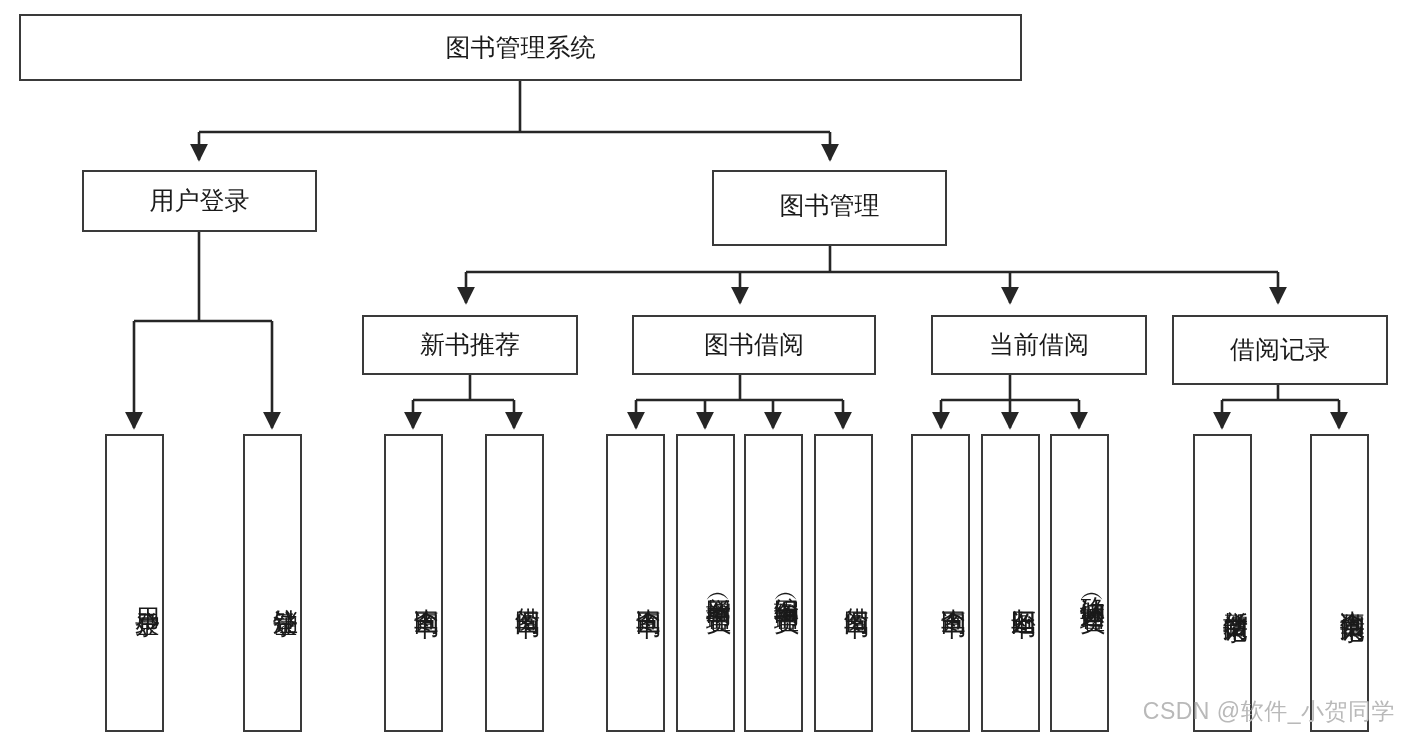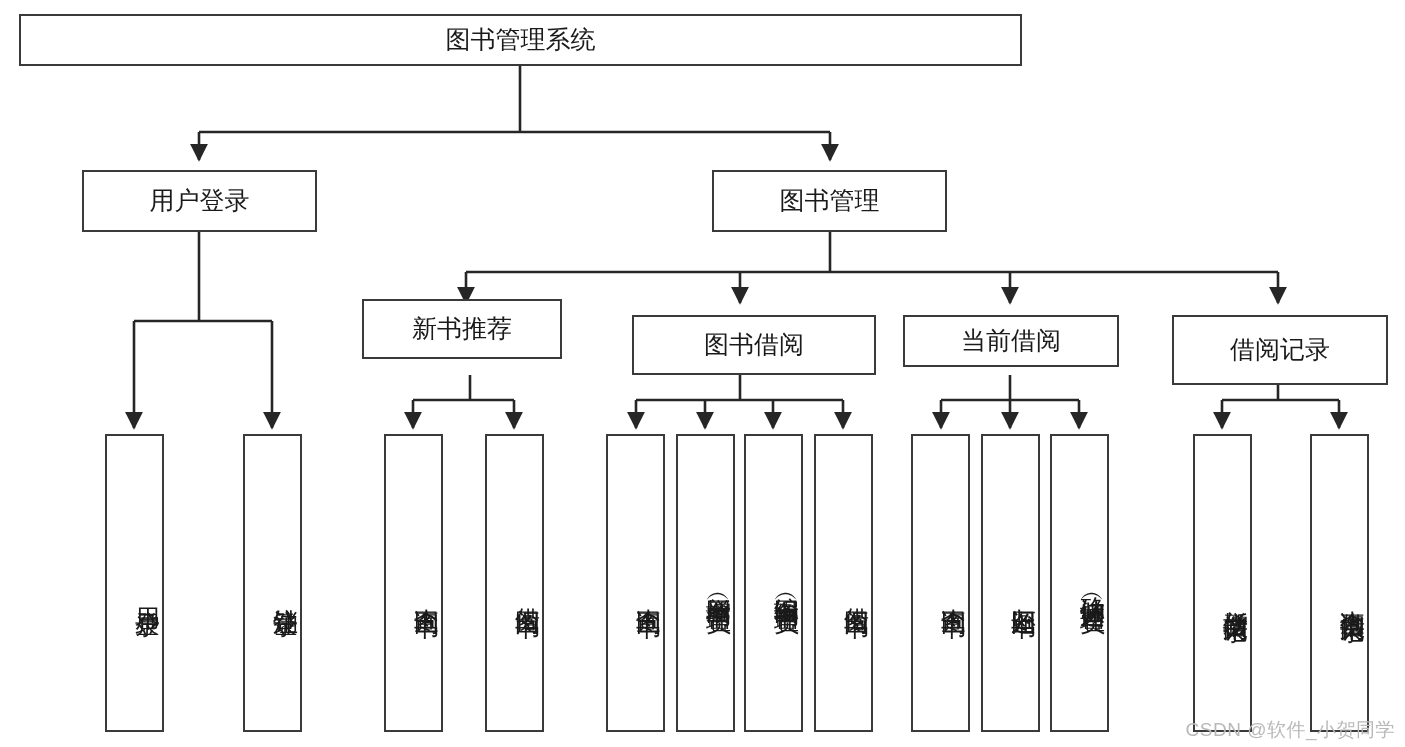--- a/index.html
+++ b/index.html
@@ -53,22 +53,22 @@
     letter-spacing: 2px;
   }
   .node.vert .vtext {
     writing-mode: vertical-rl;
     text-orientation: upright;
     display: block;
   }
   .watermark {
     position: absolute;
     right: 10px;
-    bottom: 4px;
-    font-size: 19px;
+    bottom: 20px;
+    font-size: 23px;
     color: #b9b9b9;
     letter-spacing: 0.5px;
     white-space: nowrap;
   }
 </style>
 </head>
 <body>
 
 <div id="canvas">
 
@@ -115,28 +115,28 @@
       <path d="M 1010 400 L 1010 428" marker-end="url(#arrow)"></path>
       <path d="M 1079 400 L 1079 428" marker-end="url(#arrow)"></path>
 
       <path d="M 1278 375 L 1278 400"></path>
       <path d="M 1222 400 L 1339 400"></path>
       <path d="M 1222 400 L 1222 428" marker-end="url(#arrow)"></path>
       <path d="M 1339 400 L 1339 428" marker-end="url(#arrow)"></path>
     </g>
   </svg>
 
-  <div class="node root" style="left:19px; top:14px; width:1003px; height:52px;">图书管理系统</div>
+  <div class="node root" style="left:19px; top:14px; width:1003px; height:67px;">图书管理系统</div>
 
   <div class="node horiz" style="left:82px; top:170px; width:235px; height:62px;">用户登录</div>
-  <div class="node horiz" style="left:712px; top:170px; width:235px; height:62px;">图书管理</div>
+  <div class="node horiz" style="left:712px; top:170px; width:235px; height:76px;font-family:Liberation Mono, monospace;">图书管理</div>
 
-  <div class="node horiz" style="left:362px; top:299px; width:200px; height:60px;">新书推荐</div>
+  <div class="node horiz" style="left:362px; top:315px; width:216px; height:60px;">新书推荐</div>
   <div class="node horiz" style="left:632px; top:315px; width:244px; height:60px;">图书借阅</div>
-  <div class="node horiz" style="left:903px; top:315px; width:216px; height:52px;">当前借阅</div>
+  <div class="node horiz" style="left:931px; top:315px; width:216px; height:60px;">当前借阅</div>
   <div class="node horiz" style="left:1172px; top:315px; width:216px; height:70px;">借阅记录</div>
 
   <div class="node vert" style="left:105px; top:434px; width:59px; height:298px;">
     <span class="vtext">用户登录</span>
   </div>
   <div class="node vert" style="left:243px; top:434px; width:59px; height:298px;">
     <span class="vtext">注销登录</span>
   </div>
 
   <div class="node vert" style="left:384px; top:434px; width:59px; height:298px;">

